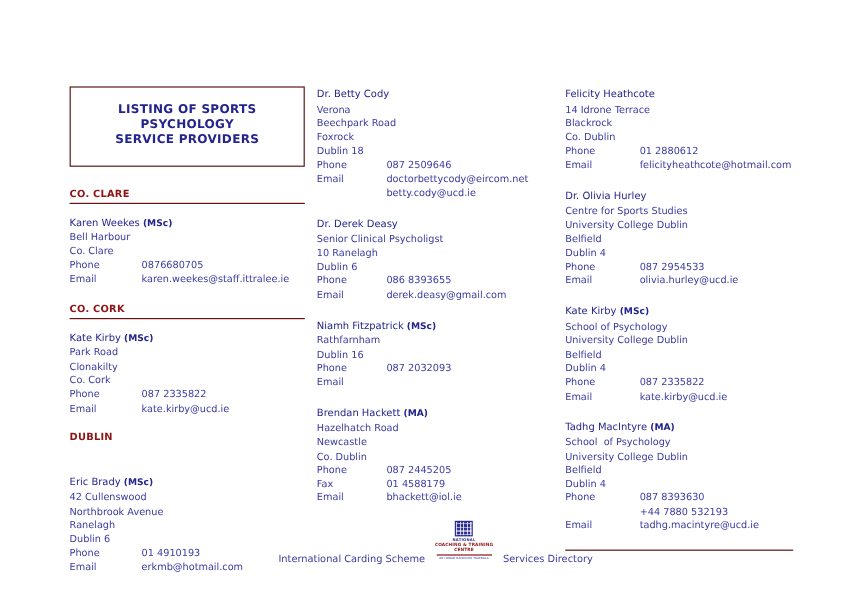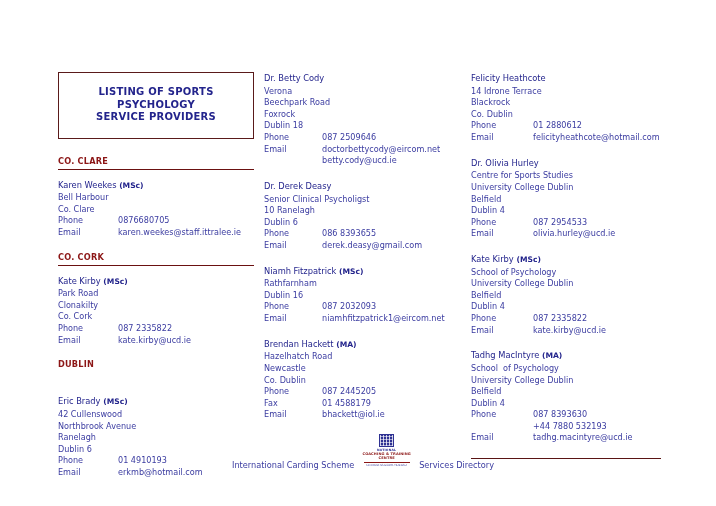--- a/index.html
+++ b/index.html
@@ -304,21 +304,20 @@
       <div class="entry">
         <div class="entry-name"><b>Niamh Fitzpatrick</b> <span class="qual">(MSc)</span></div>
         <div class="addr-line">Rathfarnham</div>
         <div class="addr-line">Dublin 16</div>
         <div class="contact-row">
           <div class="contact-label">Phone</div>
           <div class="contact-value">087 2032093</div>
         </div>
         <div class="contact-row">
           <div class="contact-label">Email</div>
-          <div class="contact-value">niamhfitzpatrick1@eircom.net</div>
         </div>
       </div>
 
       <div class="entry">
         <div class="entry-name"><b>Brendan Hackett</b> <span class="qual">(MA)</span></div>
         <div class="addr-line">Hazelhatch Road</div>
         <div class="addr-line">Newcastle</div>
         <div class="addr-line">Co. Dublin</div>
         <div class="contact-row">
           <div class="contact-label">Phone</div>

